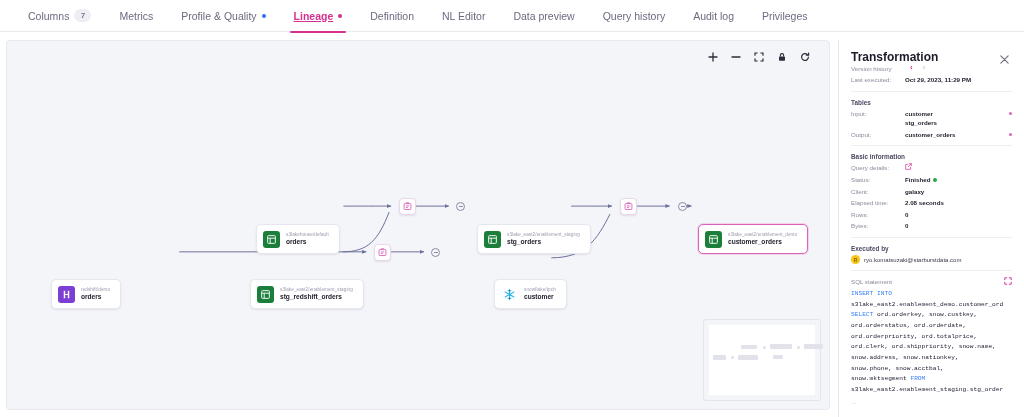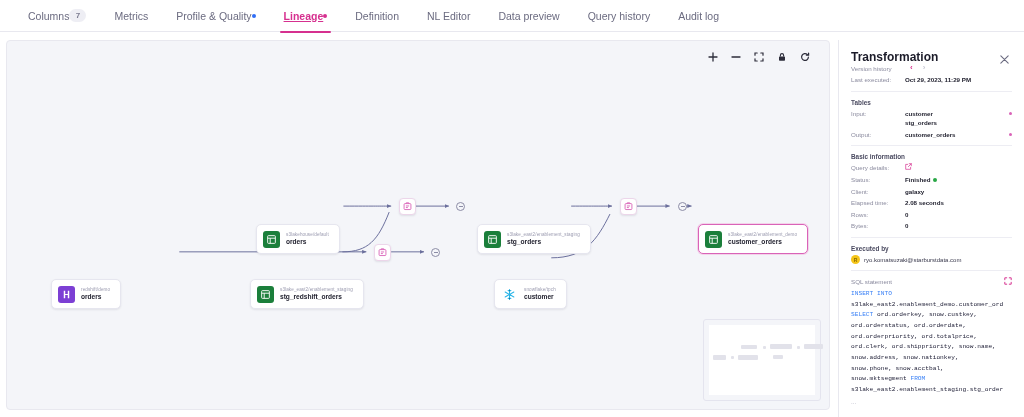--- a/index.html
+++ b/index.html
@@ -12,21 +12,21 @@
   #app { position: relative; width: 1024px; height: 417px; background:#fff; }
 
   
   .tabbar {
     position: absolute; left:0; top:0; width:1024px; height:32px;
     display:flex; align-items:center; gap:0px;
     border-bottom:1px solid #e8e8ef; background:#fff;
     padding-left:14px;
   }
   .tab {
-    position:relative; height:32px; display:flex; align-items:center; 
+    position:relative; height:32px; display:flex; align-items:center; gap:5px;
     padding:4px 14px; font-size:10.5px; color:#6b6b80; white-space:nowrap; cursor:pointer;
   }
   .tab.active { color:#d6308f; font-weight:700;text-decoration:underline; }
   .tab.active::after {
     content:""; position:absolute; left:10px; right:10px; bottom:-1px; height:2px;
     background:#d6308f; border-radius:2px;
   }
   .tab-badge {
     display:inline-flex; align-items:center; justify-content:center;
     min-width:17px; height:13px; padding:0 4px; border-radius:7px;
@@ -162,20 +162,23 @@
     </div>
     <div class="tab">
       <span>Data preview</span>
     </div>
     <div class="tab">
       <span>Query history</span>
     </div>
     <div class="tab">
       <span>Audit log</span>
     </div>
+    <div class="tab">
+      <span>Privileges</span>
+    </div>
   </div>
 
   <div class="stage">
 
     <svg class="edges" viewBox="0 0 824 370">
       <defs>
         <marker id="ah" markerWidth="5" markerHeight="5" refX="4.2" refY="2" orient="auto">
           <path d="M0,0 L4.4,2 L0,4 Z" fill="#6b6f9c"></path>
         </marker>
       </defs>

